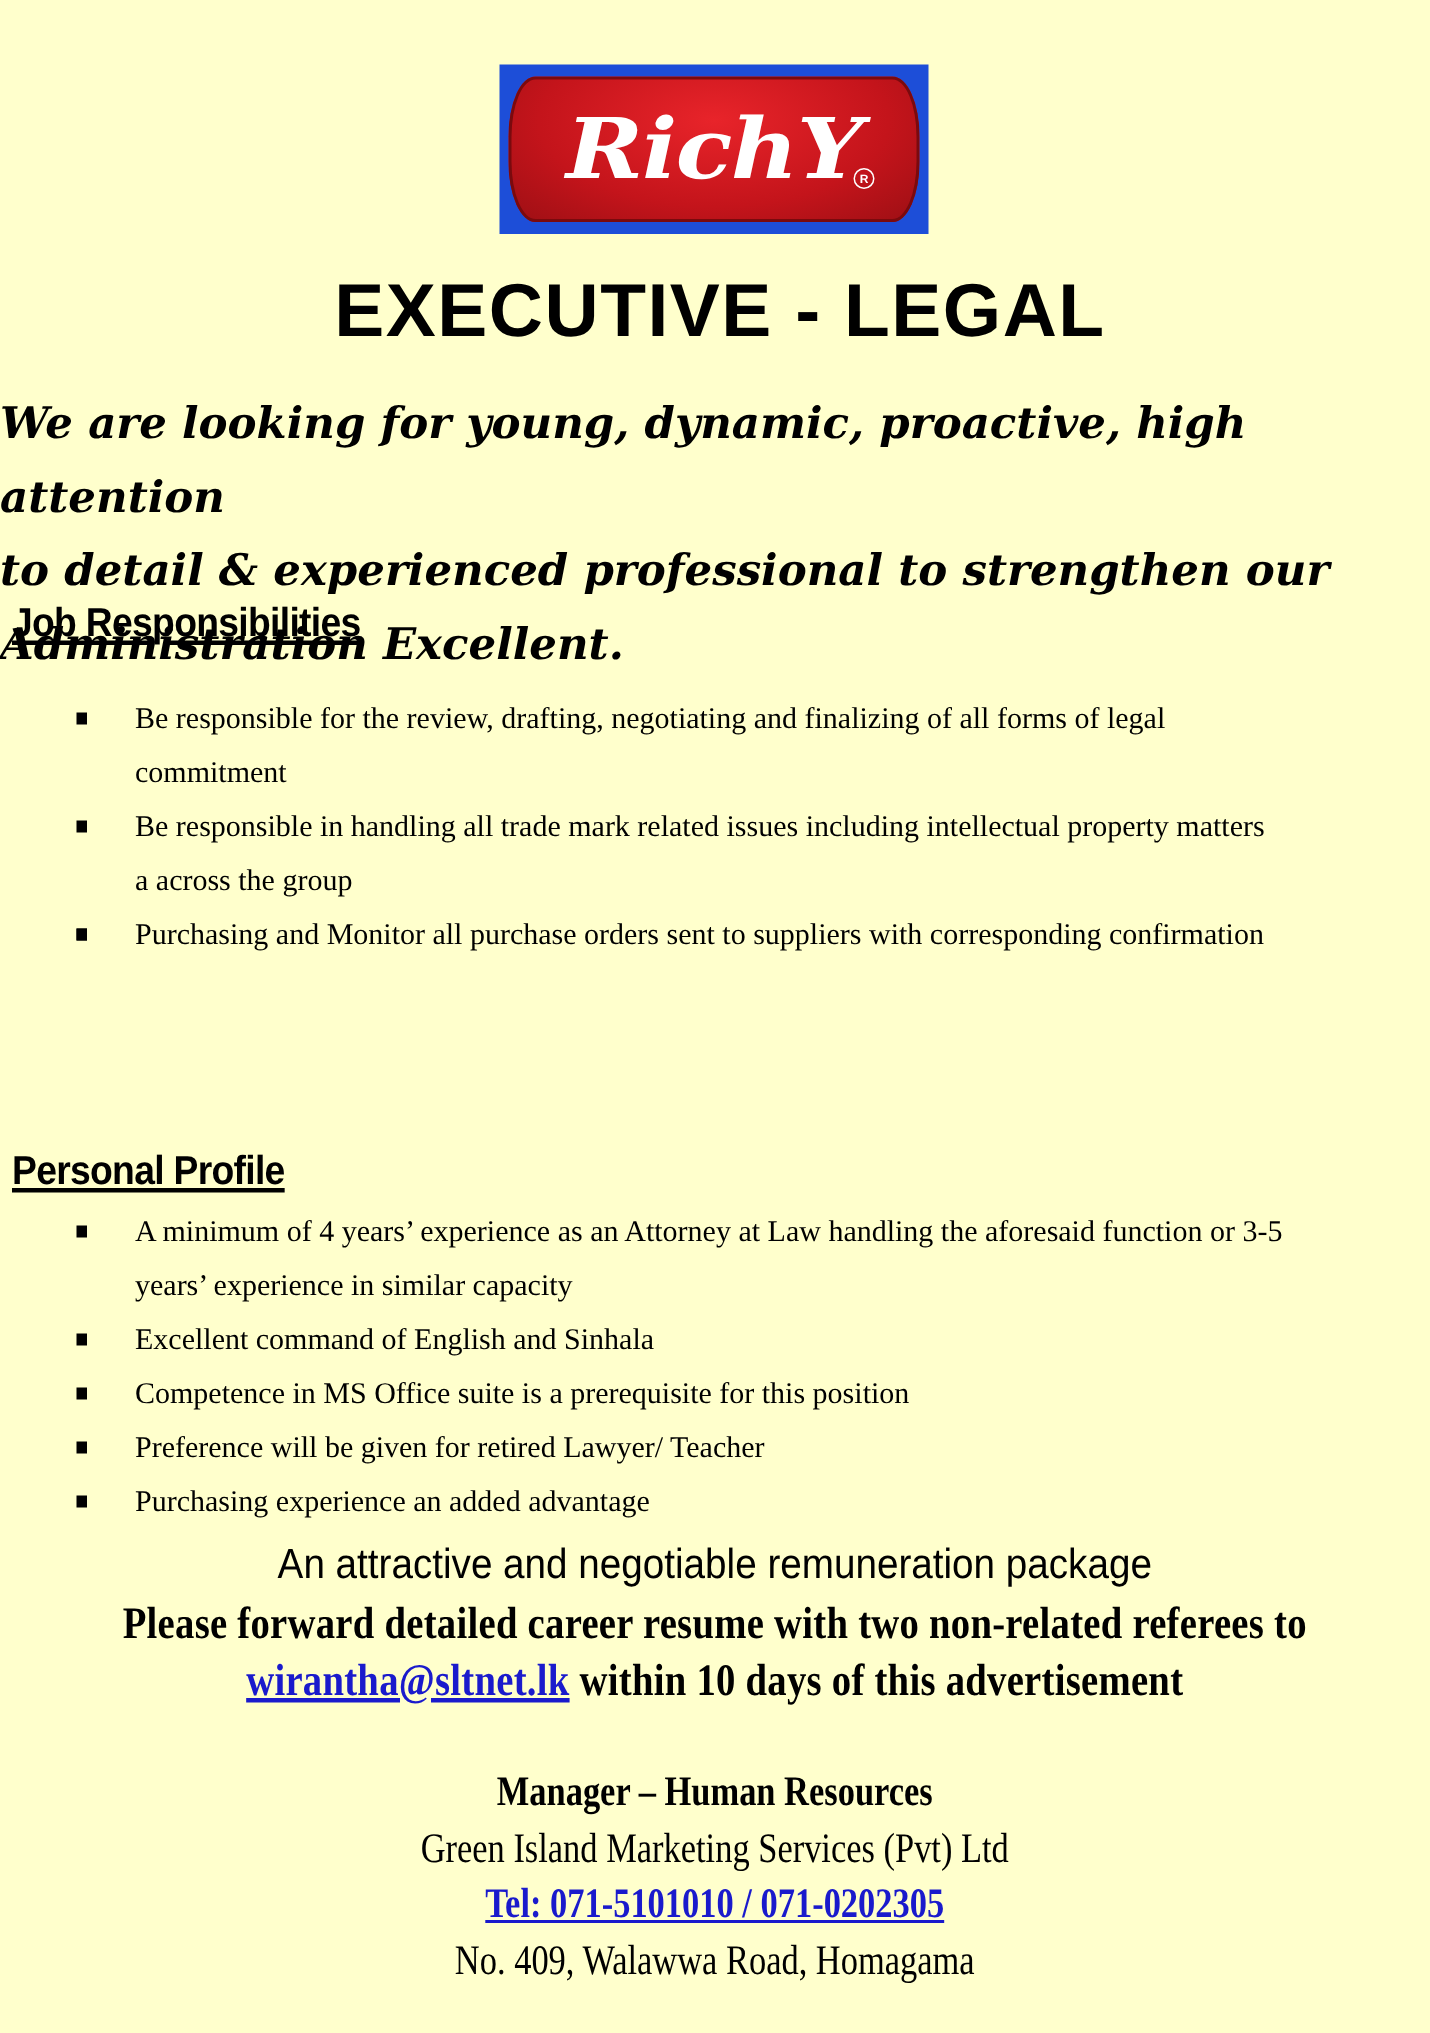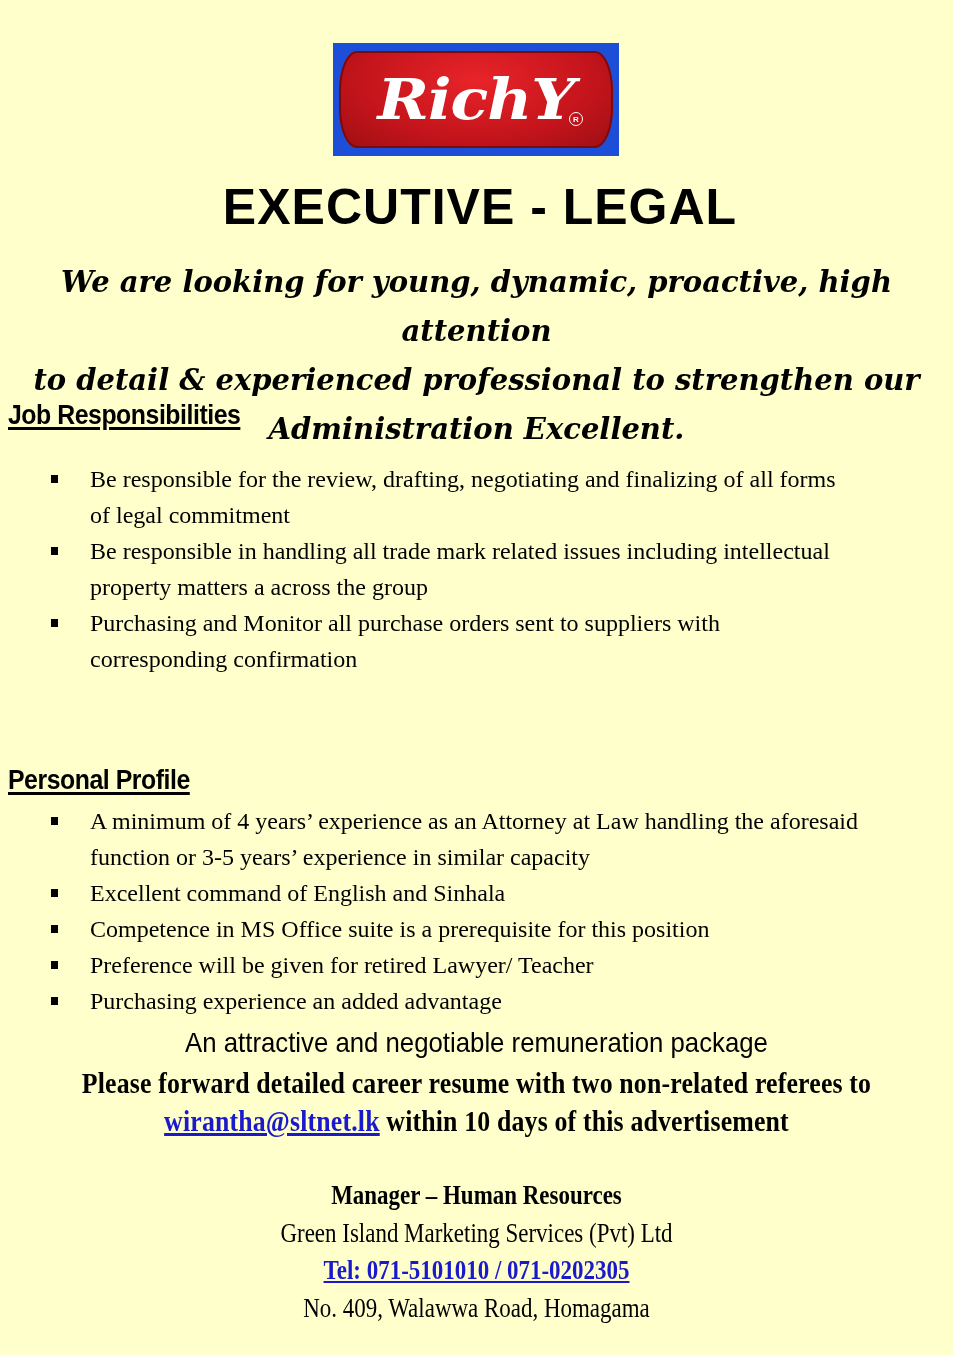--- a/index.html
+++ b/index.html
@@ -53,21 +53,20 @@
     left: 4px; top: 178px; width: 952px;
     text-align: center;
     font-family: "Liberation Sans", sans-serif;
     font-weight: bold;
     font-size: 50px;
     letter-spacing: 1px;
   }
   .intro {
     position: absolute;
     left: 0; top: 258px; width: 953px;
-    text-align: center;
     font-family: "DejaVu Serif", serif;
     font-style: italic;
     font-weight: bold;
     font-size: 29px;
     line-height: 49px;
   }
   .section-heading {
     position: absolute;
     left: 8px;
     font-family: "Liberation Sans", sans-serif;
@@ -83,21 +82,21 @@
   ul.bullets {
     position: absolute;
     left: 0; margin: 0; padding: 0;
     list-style: none;
     width: 900px;
   }
   ul.bullets li {
     position: relative;
     padding-left: 90px;
     font-family: "Liberation Serif", serif;
-    font-size: 24px;
+    font-size: 20px;
     line-height: 36px;
   }
   ul.bullets li .bullet {
     position: absolute;
     left: 51px; top: 14px;
     width: 7px; height: 8px;
     background: #000;
   }
   .jr-list li { width: 760px; }
   .center-block {

